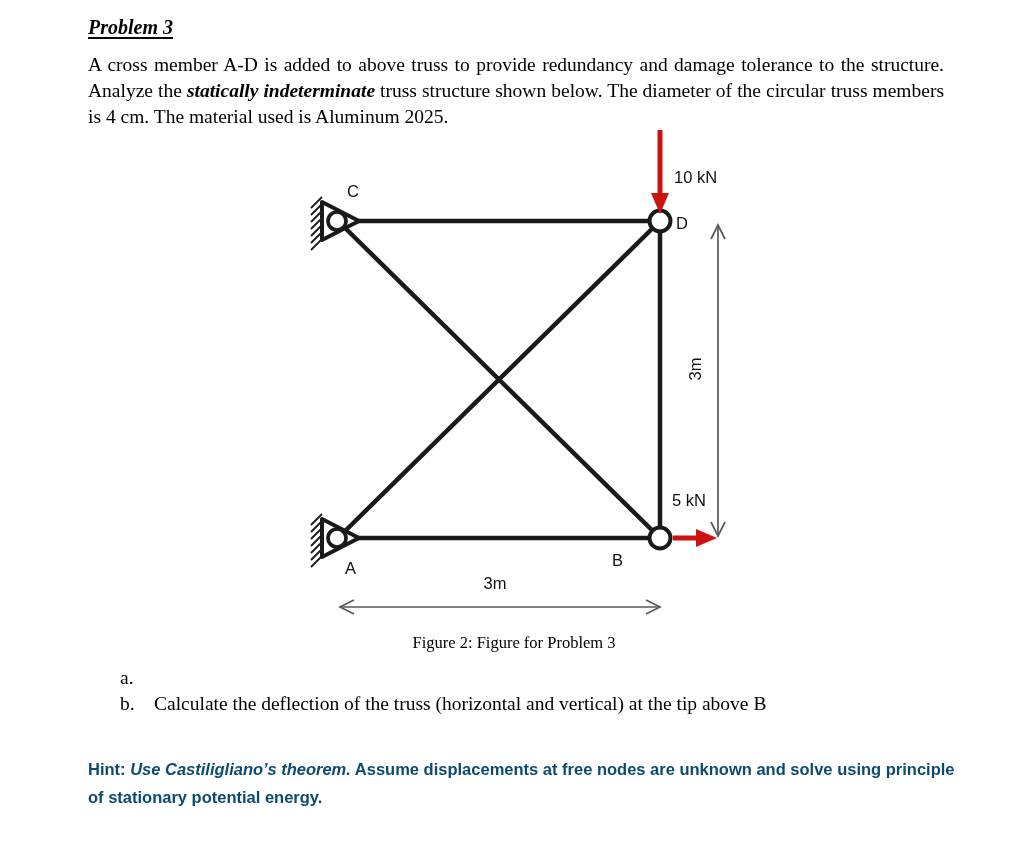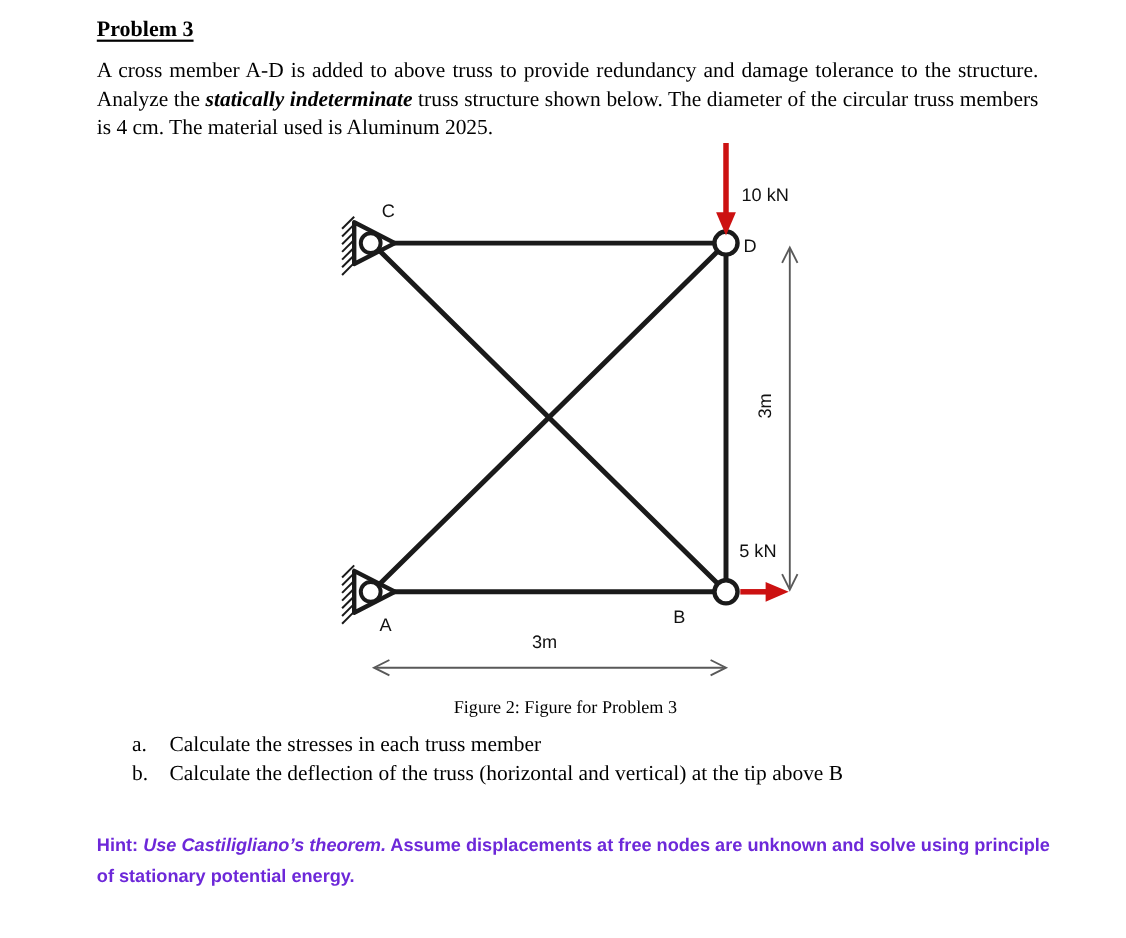--- a/index.html
+++ b/index.html
@@ -12,38 +12,39 @@
     overflow: hidden;
   }
   .abs { position: absolute; }
 
   .title {
     left: 88px; top: 16px;
     font-size: 20px; font-weight: bold;
     text-decoration: underline;
     text-underline-offset: 3px;
     font-family: "Liberation Serif", serif;
+    font-style: italic;
   }
   .para {
     left: 88px; top: 52px; width: 856px;
     font-size: 19.5px; line-height: 26px;
     text-align: justify;
     font-family: "Liberation Serif", serif;
   }
   .para .bi { font-weight: bold; font-style: italic; margin-top: 12px; }
 
   .questions { left: 120px; top: 665px; font-size: 19.5px; line-height: 26px; }
   .q-row { display: flex; }
   .q-marker { display: inline-block; width: 34px; }
 
   .hint {
     left: 88px; top: 755px; width: 872px;
     font-family: "Liberation Sans", sans-serif;
     font-weight: bold; font-size: 16.5px; line-height: 28px;
-    color: #6d28d9;
+    color: #0c4a6e;
   }
   .hint .bi { font-style: italic; }
 
   svg.figure { left: 280px; top: 120px; }
 
   .member { stroke: var(--member, #1a1a1a); stroke-width: 4.5; stroke-linecap: round; fill: none; }
   .node-circle { fill: #ffffff; stroke: var(--member, #1a1a1a); stroke-width: 4; }
   .pin-circle  { fill: #ffffff; stroke: var(--member, #1a1a1a); stroke-width: 3.6; }
   .support-tri { fill: #ffffff; stroke: var(--member, #1a1a1a); stroke-width: 4; stroke-linejoin: round; }
   .hatch { stroke: var(--member, #1a1a1a); stroke-width: 1.8; }
@@ -124,21 +125,20 @@
   <text class="fig-label" x="674" y="183">10 kN</text>
   <text class="fig-label" x="672" y="506">5 kN</text>
   <text class="fig-label" transform="translate(701,369) rotate(-90)" text-anchor="middle">3m</text>
   <text class="fig-label" x="495" y="589" text-anchor="middle">3m</text>
   <text class="fig-caption" x="514" y="648" text-anchor="middle">Figure 2: Figure for Problem 3</text>
 </svg>
 
 <div class="abs questions">
   <div class="q-row">
     <span class="q-marker">a.</span>
-    <span>Calculate the stresses in each truss member</span>
   </div>
   <div class="q-row">
     <span class="q-marker">b.</span>
     <span>Calculate the deflection of the truss (horizontal and vertical) at the tip above B</span>
   </div>
 </div>
 
 <div class="abs hint"><span>Hint: </span><span class="bi">Use Castiligliano’s theorem.</span><span> Assume displacements at free nodes are unknown and solve using principle of stationary potential energy.</span></div>
 
 </body></html>

